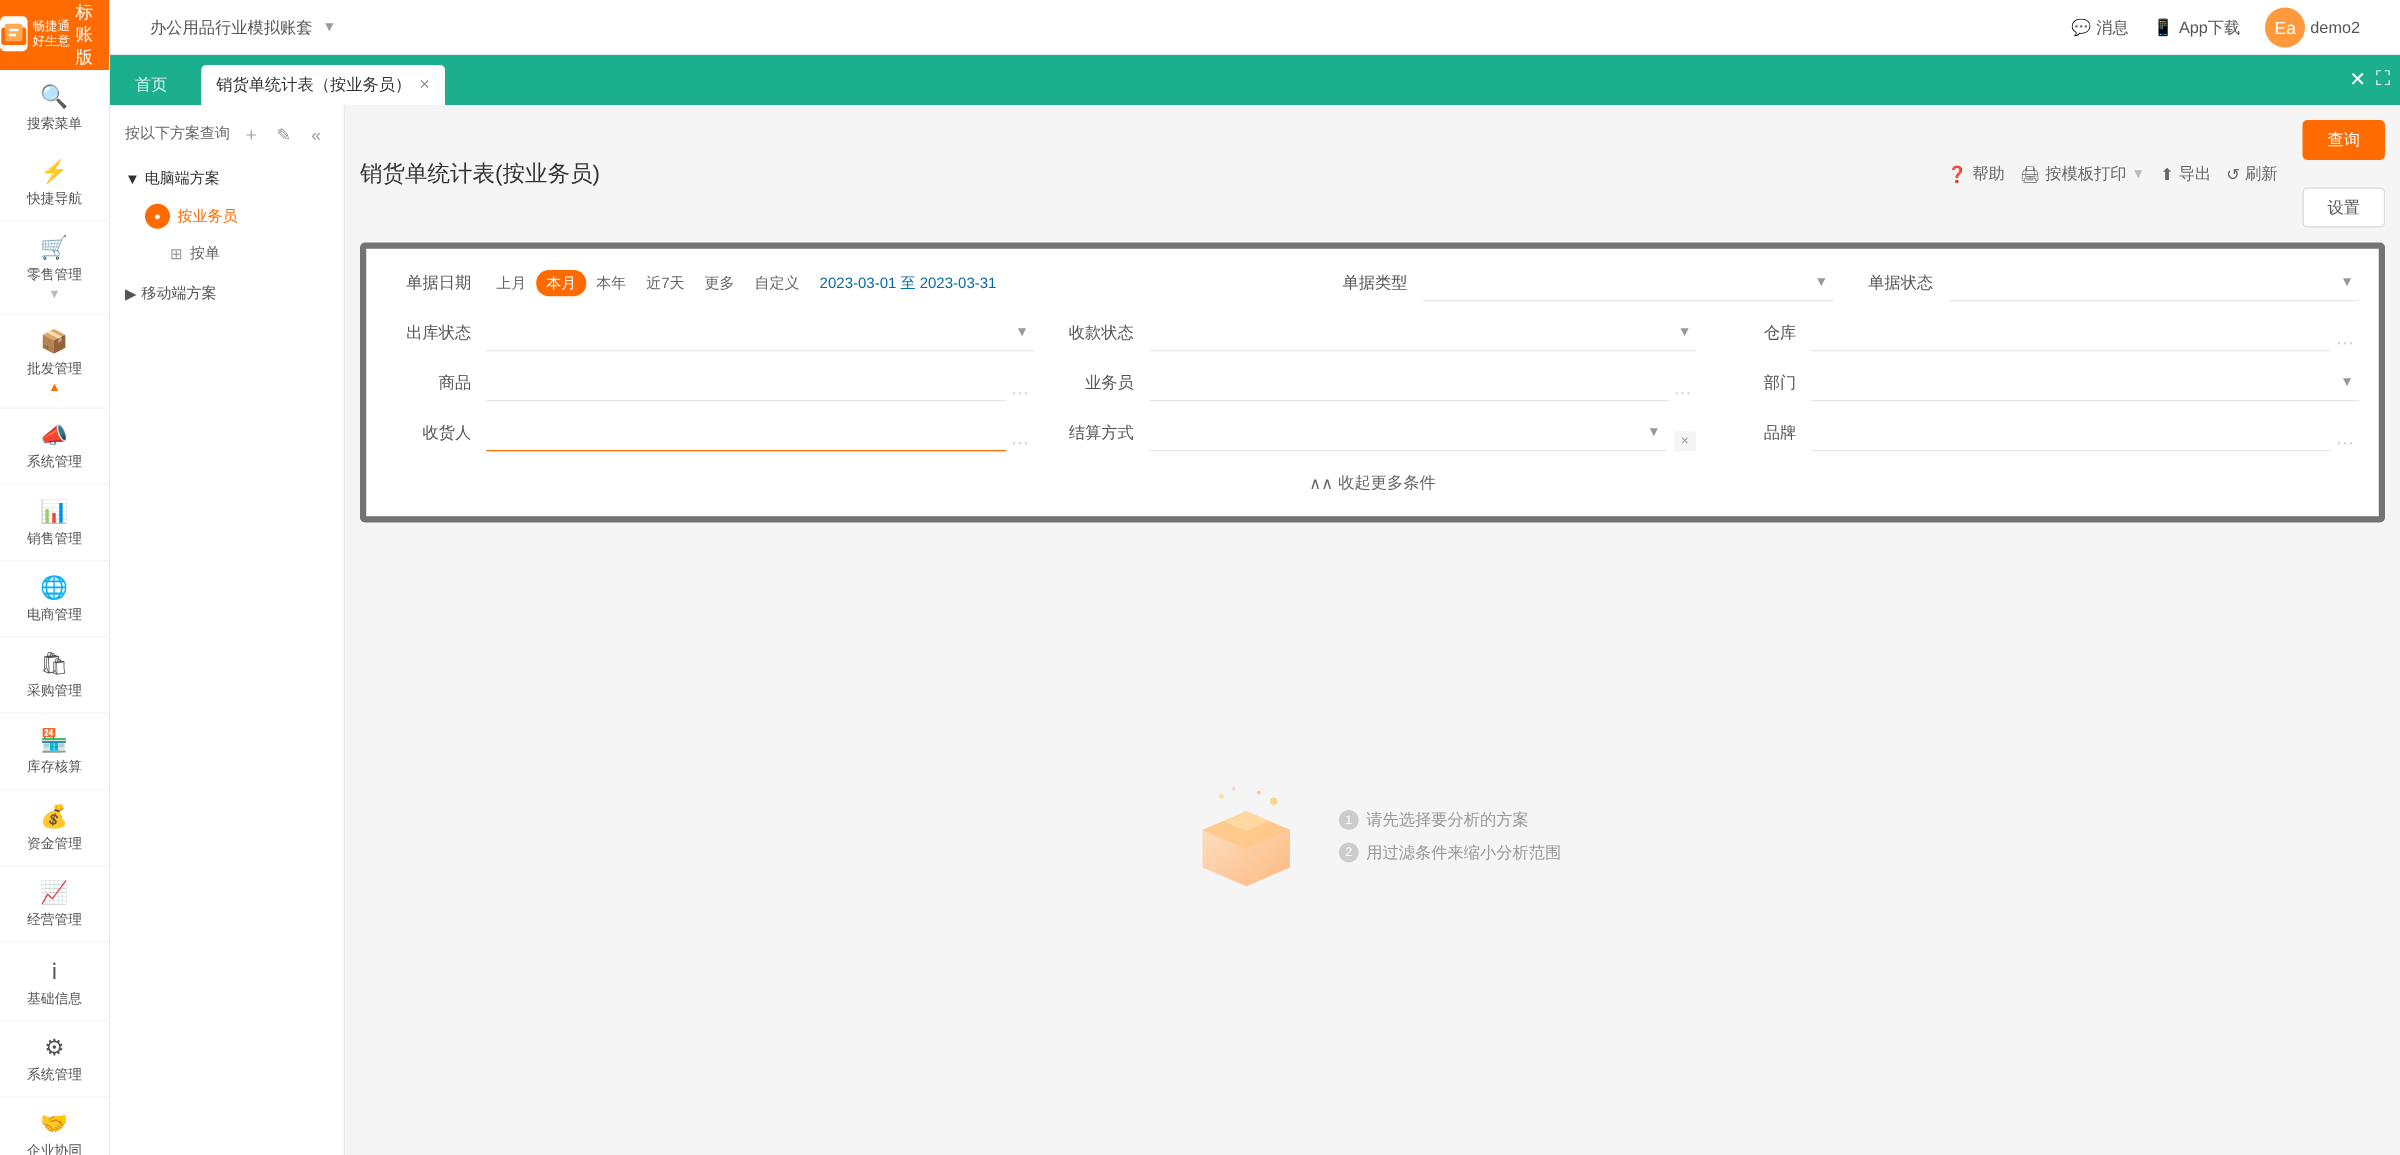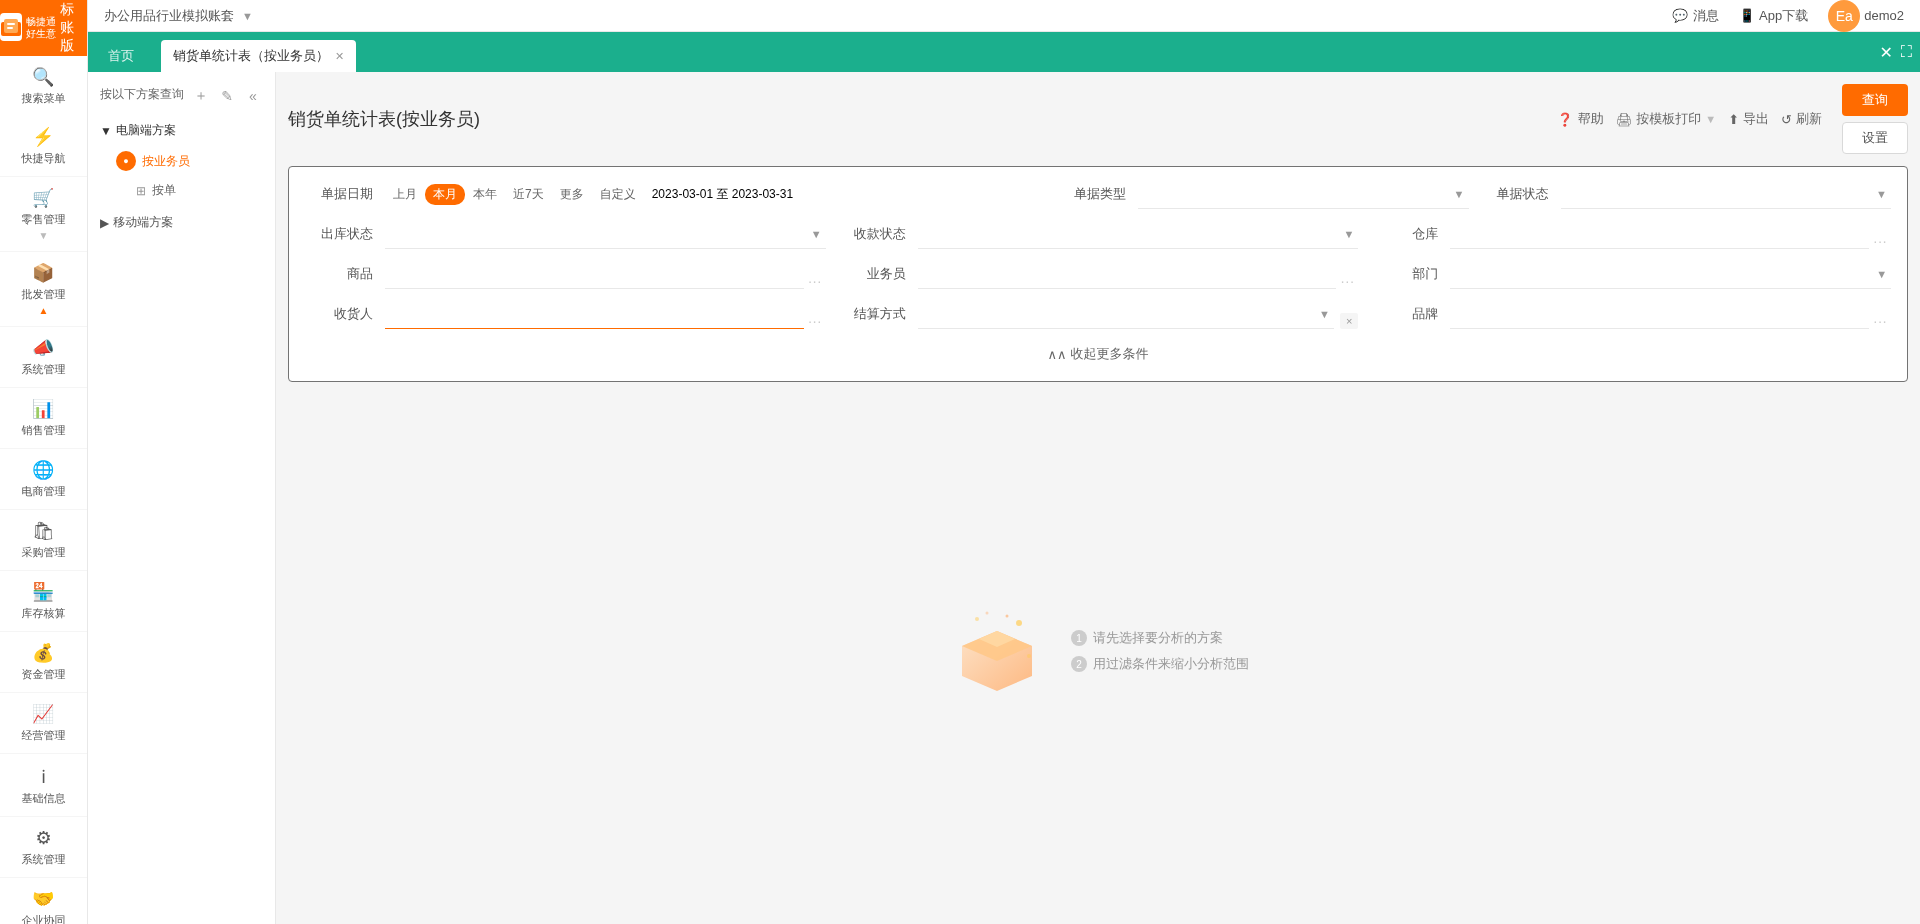--- a/index.html
+++ b/index.html
@@ -68,27 +68,27 @@
     
     .main-area {
       flex: 1;
       display: flex;
       flex-direction: column;
       overflow: hidden;
     }
 
     
     .top-header {
-      height: 32px;
+      height: 44px;
       background: #fff;
       border-bottom: 1px solid #e8e8e8;
       display: flex;
       align-items: center;
       justify-content: space-between;
-      padding: 0 16px;
+      padding: 0 32px;
       flex-shrink: 0;
     }
     .top-header-left {
       display: flex;
       align-items: center;
       gap: 8px;
       color: #555;
       font-size: 13px;
     }
     .dropdown-arrow { font-size: 11px; color: #999; }
@@ -282,21 +282,21 @@
       color: #666;
       font-size: 13px;
     }
 
     
     .filter-card {
       background: #fff;
       border-radius: 4px;
       padding: 12px 16px;
       margin-bottom: 8px;
-      border: 1px solid #737373;
+      border: 5px solid #737373;
     }
     .filter-row {
       display: flex;
       align-items: center;
       gap: 12px;
       margin-bottom: 10px;
     }
     .filter-row:last-child { margin-bottom: 0; }
     .filter-label {
       width: 68px;
@@ -356,21 +356,21 @@
       color: #666;
       border-radius: 2px;
     }
     .date-btn.active {
       background: #ff6b00;
       color: #fff;
       border-radius: 10px;
     }
     .date-range {
       font-size: 12px;
-      color: #000000;
+      color: #0369a1;
       margin-left: 8px;
     }
 
     
     .filter-tag {
       display: inline-flex;
       align-items: center;
       gap: 4px;
       padding: 2px 6px;
       background: #f5f5f5;
@@ -452,21 +452,21 @@
       font-size: 10px;
       display: flex;
       align-items: center;
       justify-content: center;
       flex-shrink: 0;
     }
 
     .query-btn-area {
       display: flex;
       flex-direction: column;
-      gap: 6px;
+      gap: 22px;
       margin-left: 8px;
     }
   </style>
 </head>
 <body>
 
 <div class="sidebar">
   <div class="sidebar-logo">
     <div class="sidebar-logo-icon">
       <svg viewBox="0 0 22 20" fill="none">

